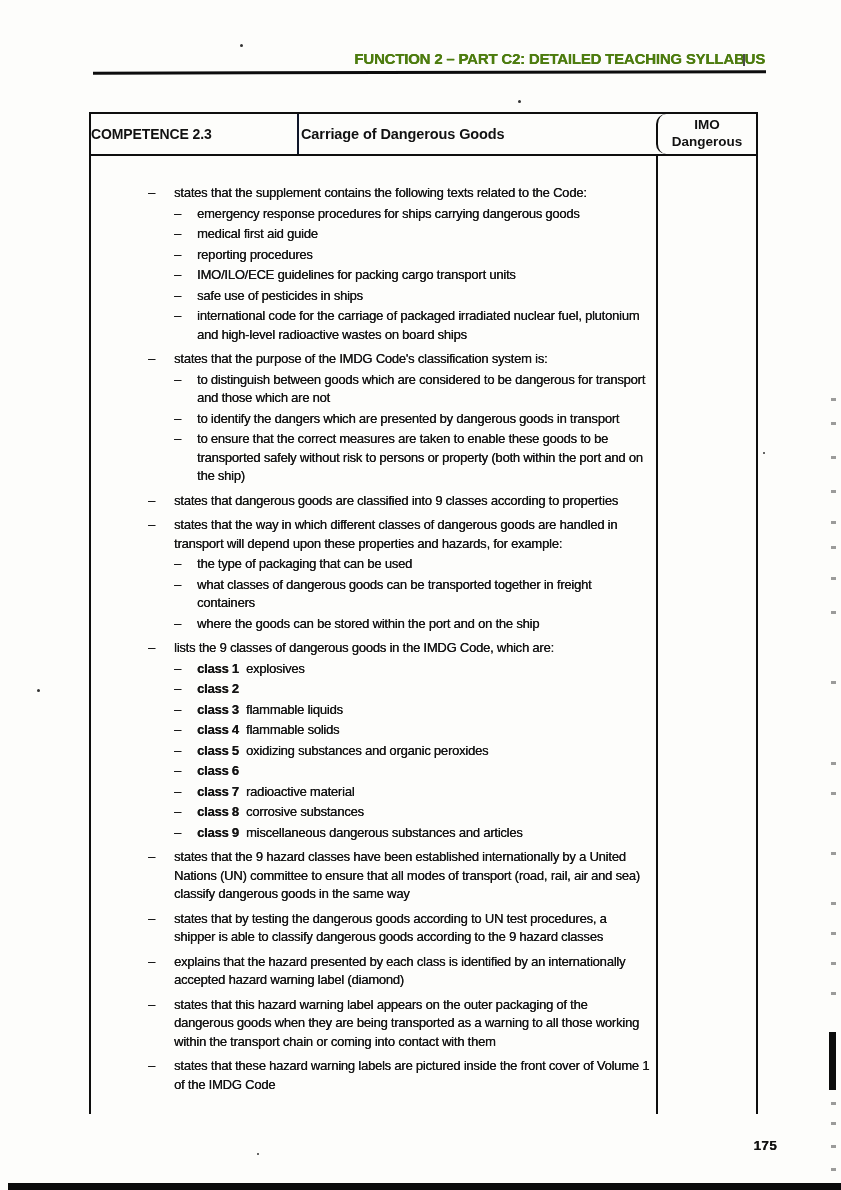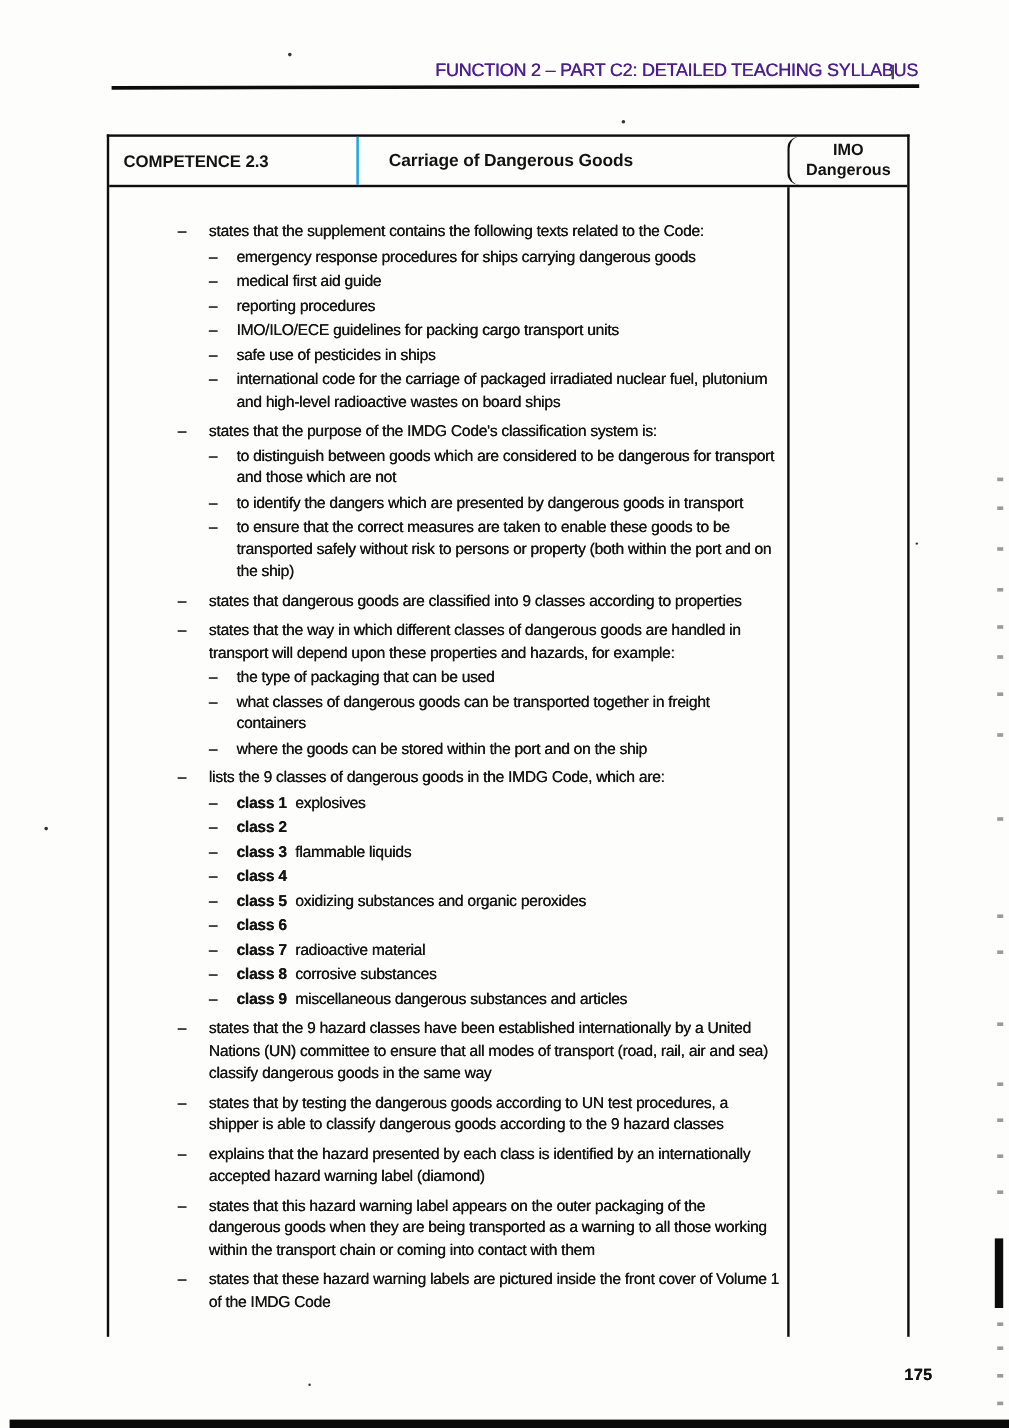--- a/index.html
+++ b/index.html
@@ -7,38 +7,38 @@
   body {
     position:relative;
     background:#fdfdfb;
     font-family:"Liberation Sans", sans-serif;
     color:#121212;
     overflow:hidden;
   }
   
   .hdr-title {
     position:absolute; top:50px; right:76px;
-    font-size:15px; font-weight:normal; letter-spacing:-0.2px;
-    color:#4c1d95; text-shadow:0.3px 0 0 currentColor;
+    font-size:15px; font-weight:bold; letter-spacing:-0.2px;
+    color:#4d7c0f; text-shadow:0.3px 0 0 currentColor;
     white-space:nowrap;
   }
   .hdr-rule {
     position:absolute; top:71px; left:93px; width:673px; height:3px;
     background:#0d0d0d; transform:rotate(-0.12deg);
   }
   
   .comp-table {
     position:absolute; top:112px; left:89px; width:669px;
     border:2px solid #0e0e0e; border-bottom:none;
   }
   .thead { display:flex; border-bottom:2px solid #0e0e0e; height:42px; }
   .thead .cell { display:flex; align-items:center; }
-  .c1 { width:208px; border-right:2px solid #0ea5e9; padding-left:12px;
+  .c1 { width:208px; border-right:2px solid #0f172a; 
         font-weight:bold; font-size:14px; letter-spacing:-0.1px; }
-  .c2 { flex:1; padding-left:25px; font-weight:bold; font-size:14.5px; letter-spacing:-0.1px; }
+  .c2 { flex:1; padding-left:2px; font-weight:bold; font-size:14.5px; letter-spacing:-0.1px; }
   .c3 { width:100px; border-left:2px solid #0e0e0e; flex-direction:column;
         justify-content:center; font-weight:bold; font-size:13.5px; line-height:1.25;
         text-align:center;border-radius:10px; }
   .tbody { display:flex; min-height:958px; }
   .content-col { width:567px; border-right:2px solid #0e0e0e; padding:28px 0 14px 57px; }
   .imo-col { flex:1; }
   
   .item { display:flex; font-size:13px; line-height:18.5px; letter-spacing:-0.22px;
           color:#151515; text-shadow:0.25px 0 0 currentColor; }
   .lvl1 { margin-top:6px; }
@@ -159,20 +159,21 @@
           <span class="class-label">class 2</span>
         </div>
         <div class="item lvl2">
           <span class="dash">–</span>
           <span class="class-label">class 3</span>
           <span class="item-text">flammable liquids</span>
         </div>
         <div class="item lvl2">
           <span class="dash">–</span>
           <span class="class-label">class 4</span>
+          <span class="item-text">flammable solids</span>
         </div>
         <div class="item lvl2">
           <span class="dash">–</span>
           <span class="class-label">class 5</span>
           <span class="item-text">oxidizing substances and organic peroxides</span>
         </div>
         <div class="item lvl2">
           <span class="dash">–</span>
           <span class="class-label">class 6</span>
         </div>

